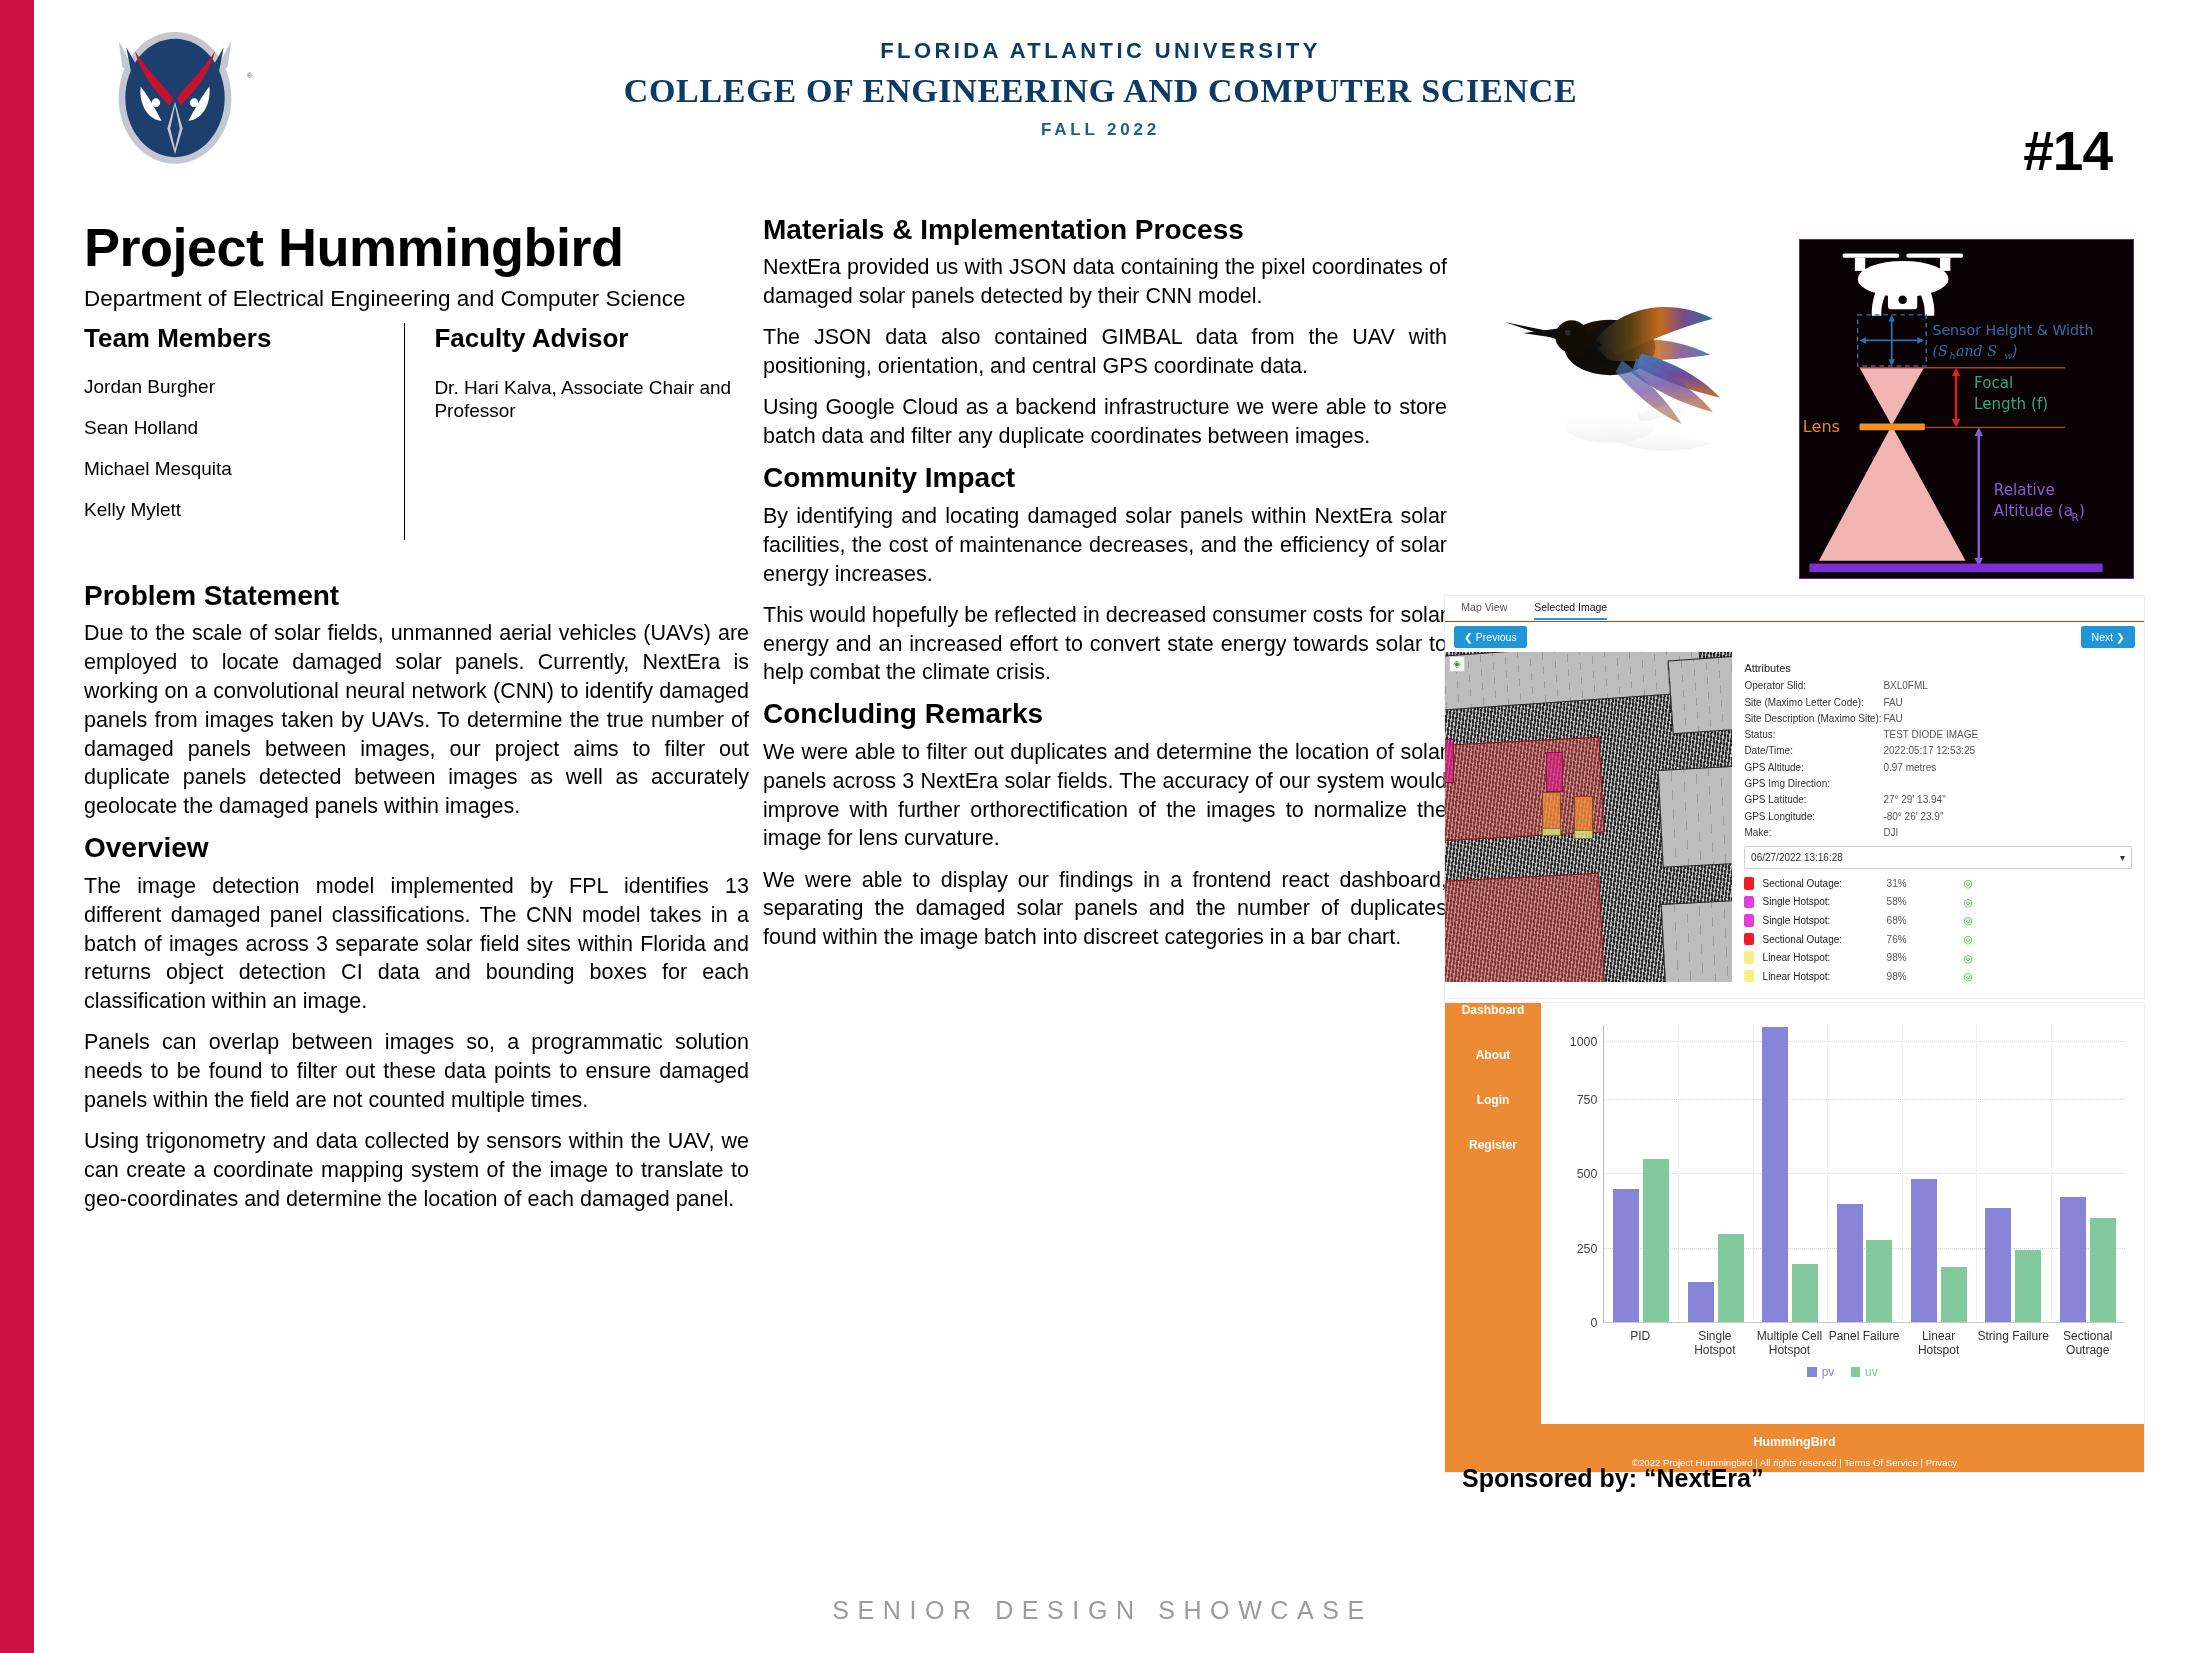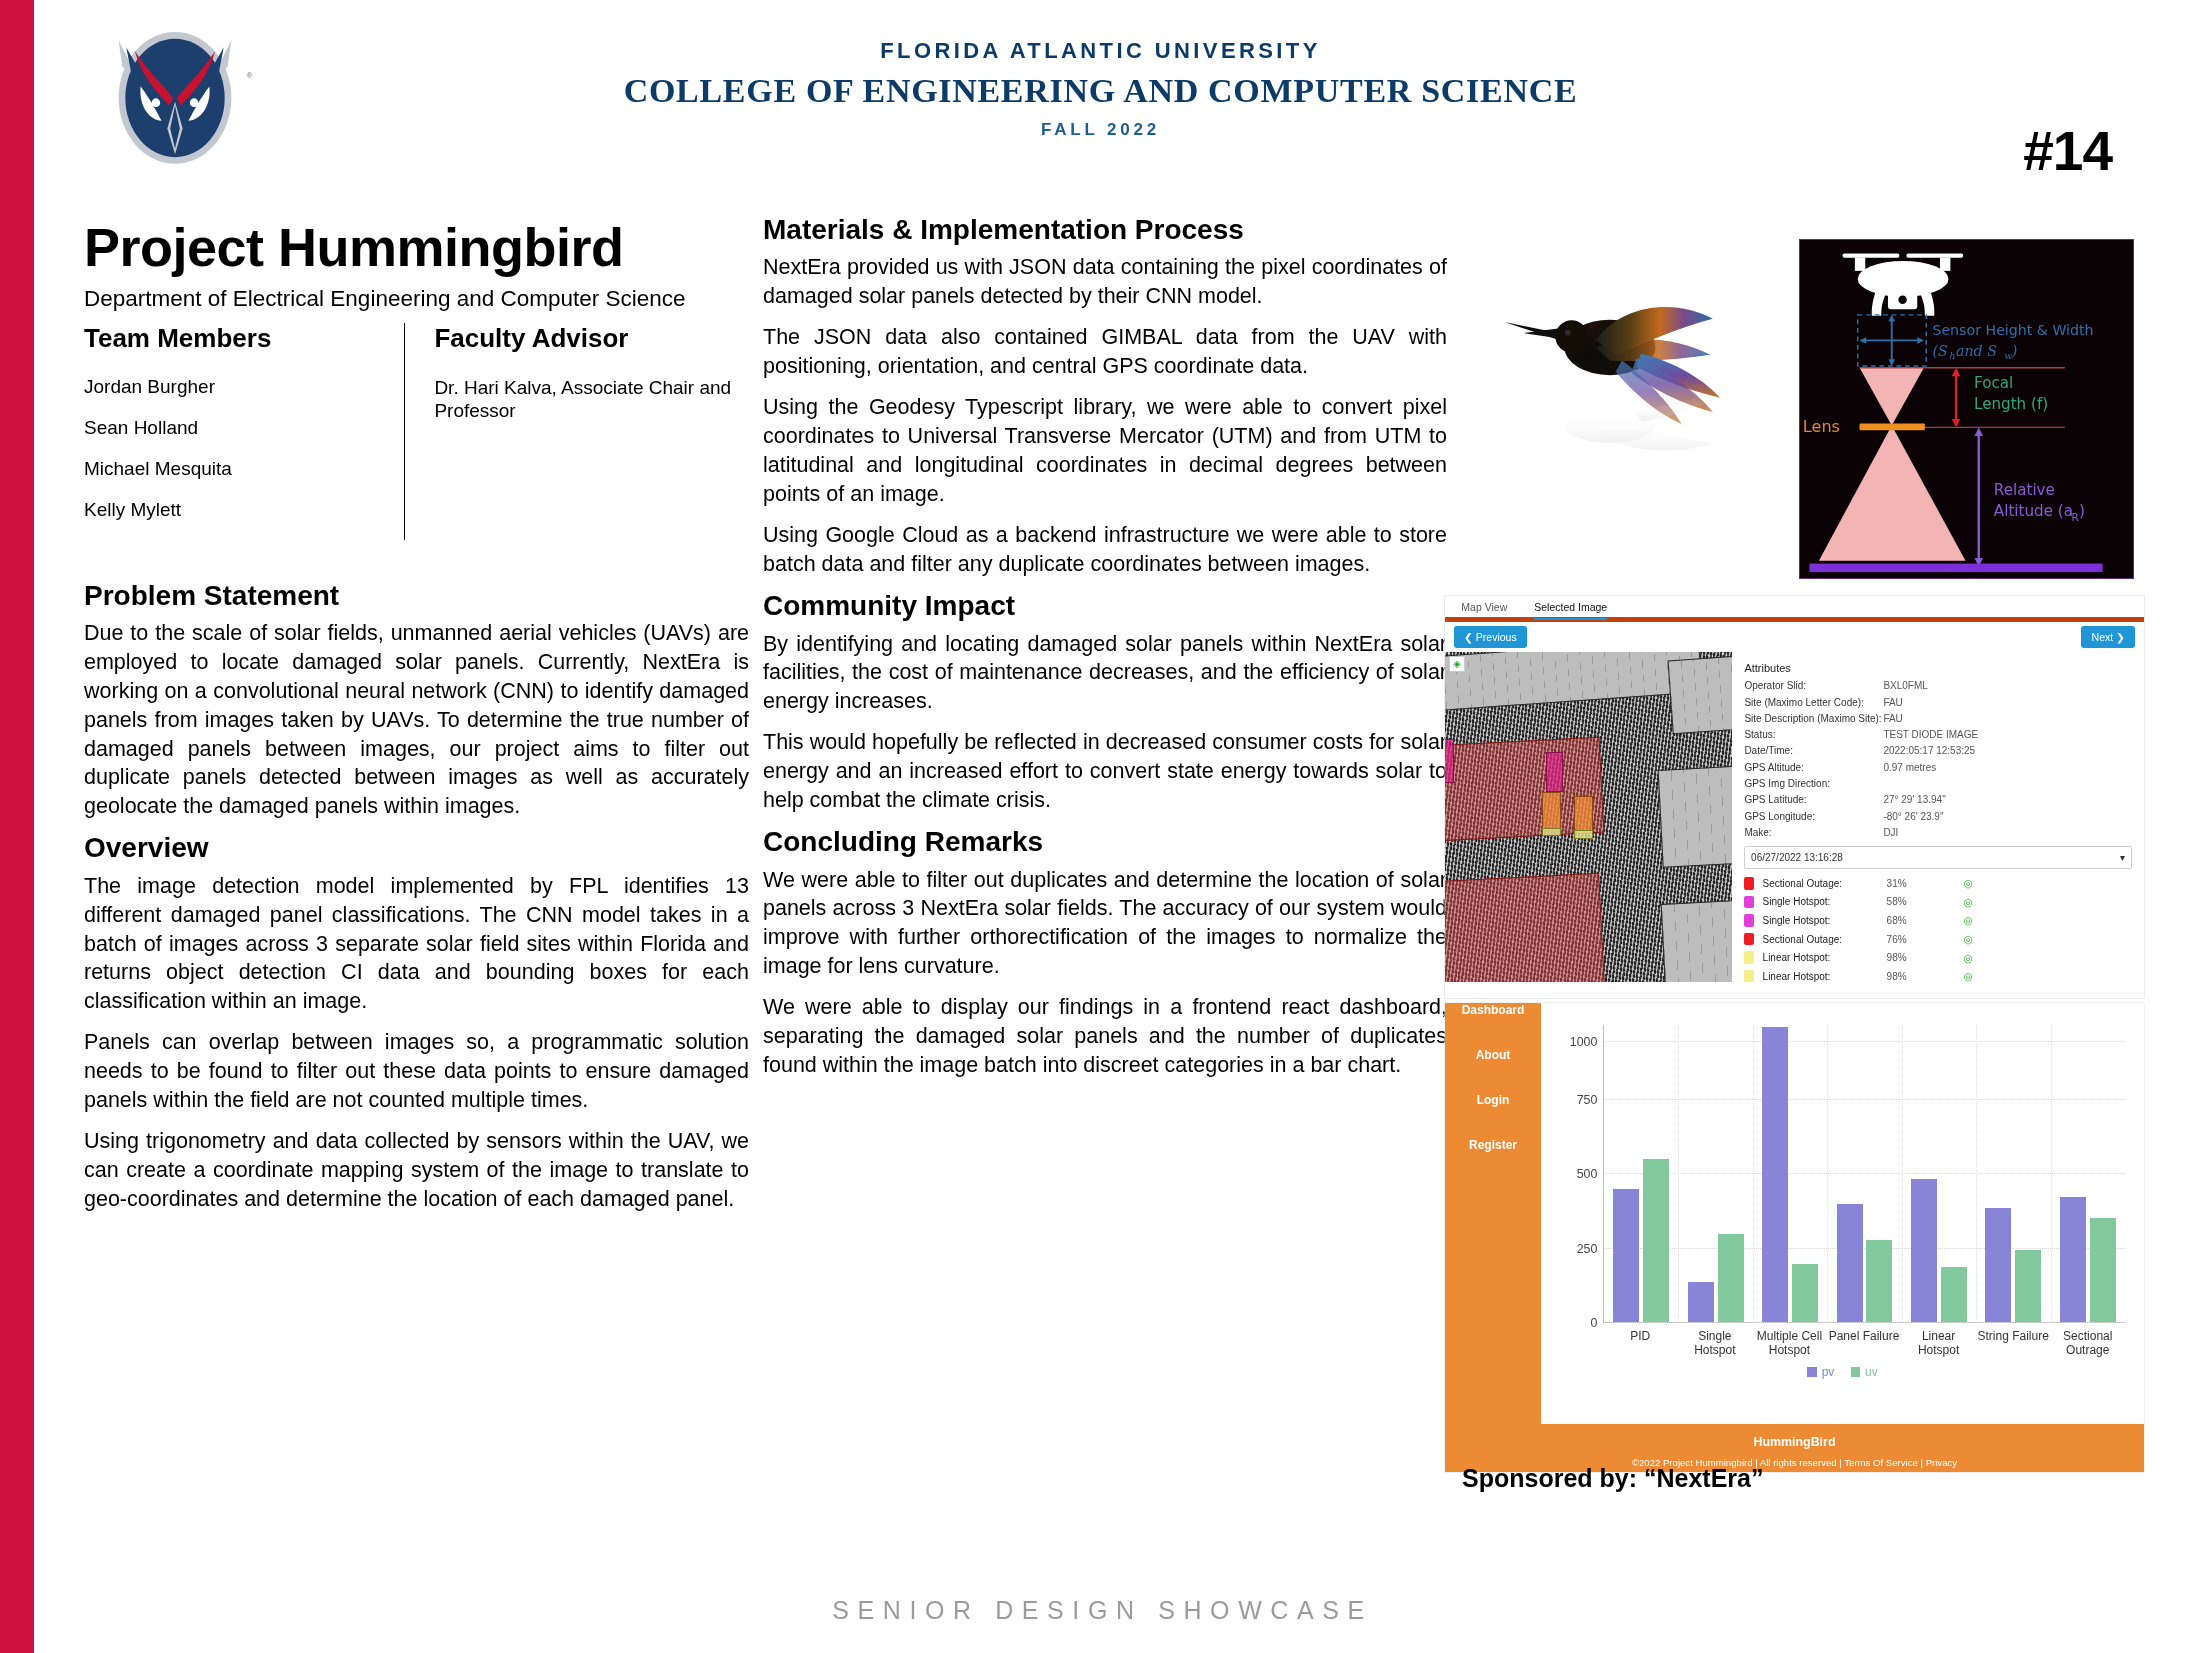--- a/index.html
+++ b/index.html
@@ -43,21 +43,21 @@
   #drone-diagram{position:absolute;left:1799px;top:239px;width:335px;height:340px;background:#0a0205;border:1.9px solid #5b2d82;box-sizing:border-box;}
 
   #dashboard-img{position:absolute;left:1445px;top:596px;width:699px;height:402px;background:#fff;
       box-shadow:0 0 0 0.5px #d8d8d8;overflow:hidden;}
   #dashboard-chart{position:absolute;left:1445px;top:1003px;width:699px;height:469px;background:#fff;
       box-shadow:0 0 0 0.5px #e4e4e4;overflow:hidden;}
   #sponsor{position:absolute;left:1462px;top:1464px;font-size:25px;font-weight:700;}
 
   
   .dash-tabs{display:flex;gap:27px;padding:4.8px 16.3px 0 16.3px;height:26px;align-items:flex-start;
-      font-size:10.5px;color:#555;border-bottom:5px solid #c2410c;box-sizing:border-box;}
+      font-size:10.5px;color:#555;border-bottom:1px solid #c2410c;box-sizing:border-box;}
   .dash-tab{padding-bottom:4.8px;}
   .dash-tab.active{color:#111;border-bottom:2.4px solid #2196d6;}
   .dash-navbar{display:flex;justify-content:space-between;align-items:center;height:30px;padding:0 8.6px;}
   .btn-blue{background:#2196d6;color:#fff;font-size:10.5px;padding:4.8px 10.5px;border-radius:2.4px;}
   .dash-body{display:flex;height:330px;}
   .pano{position:relative;width:287px;background:#6e6e6e;overflow:hidden;}
   .pano .noise{position:absolute;inset:0;
      background:
        repeating-linear-gradient(97deg,rgba(255,255,255,.55) 0 1.4px,rgba(0,0,0,.55) 1.4px 3.4px),
        repeating-linear-gradient(11deg,rgba(255,255,255,.35) 0 1.9px,rgba(0,0,0,.45) 1.9px 4.3px);
@@ -171,21 +171,20 @@
   <h2 class="sec">Overview</h2>
   <p class="body">The image detection model implemented by FPL identifies 13 different damaged panel classifications. The CNN model takes in a batch of images across 3 separate solar field sites within Florida and returns object detection CI data and bounding boxes for each classification within an image.</p>
   <p class="body">Panels can overlap between images so, a programmatic solution needs to be found to filter out these data points to ensure damaged panels within the field are not counted multiple times.</p>
   <p class="body">Using trigonometry and data collected by sensors within the UAV, we can create a coordinate mapping system of the image to translate to geo-coordinates and determine the location of each damaged panel.</p>
 </div>
 
 <div class="col" id="col-mid">
   <h2 class="sec">Materials &amp; Implementation Process</h2>
   <p class="body">NextEra provided us with JSON data containing the pixel coordinates of damaged solar panels detected by their CNN model.</p>
   <p class="body">The JSON data also contained GIMBAL data from the UAV with positioning, orientation, and central GPS coordinate data.</p>
-  <p class="body">Using the Geodesy Typescript library, we were able to convert pixel coordinates to Universal Transverse Mercator (UTM) and from UTM to latitudinal and longitudinal coordinates in decimal degrees between points of an image.</p>
   <p class="body">Using Google Cloud as a backend infrastructure we were able to store batch data and filter any duplicate coordinates between images.</p>
 
   <h2 class="sec">Community Impact</h2>
   <p class="body">By identifying and locating damaged solar panels within NextEra solar facilities, the cost of maintenance decreases, and the efficiency of solar energy increases.</p>
   <p class="body">This would hopefully be reflected in decreased consumer costs for solar energy and an increased effort to convert state energy towards solar to help combat the climate crisis.</p>
 
   <h2 class="sec">Concluding Remarks</h2>
   <p class="body">We were able to filter out duplicates and determine the location of solar panels across 3 NextEra solar fields. The accuracy of our system would improve with further orthorectification of the images to normalize the image for lens curvature.</p>
   <p class="body">We were able to display our findings in a frontend react dashboard, separating the damaged solar panels and the number of duplicates found within the image batch into discreet categories in a bar chart.</p>
 </div>

